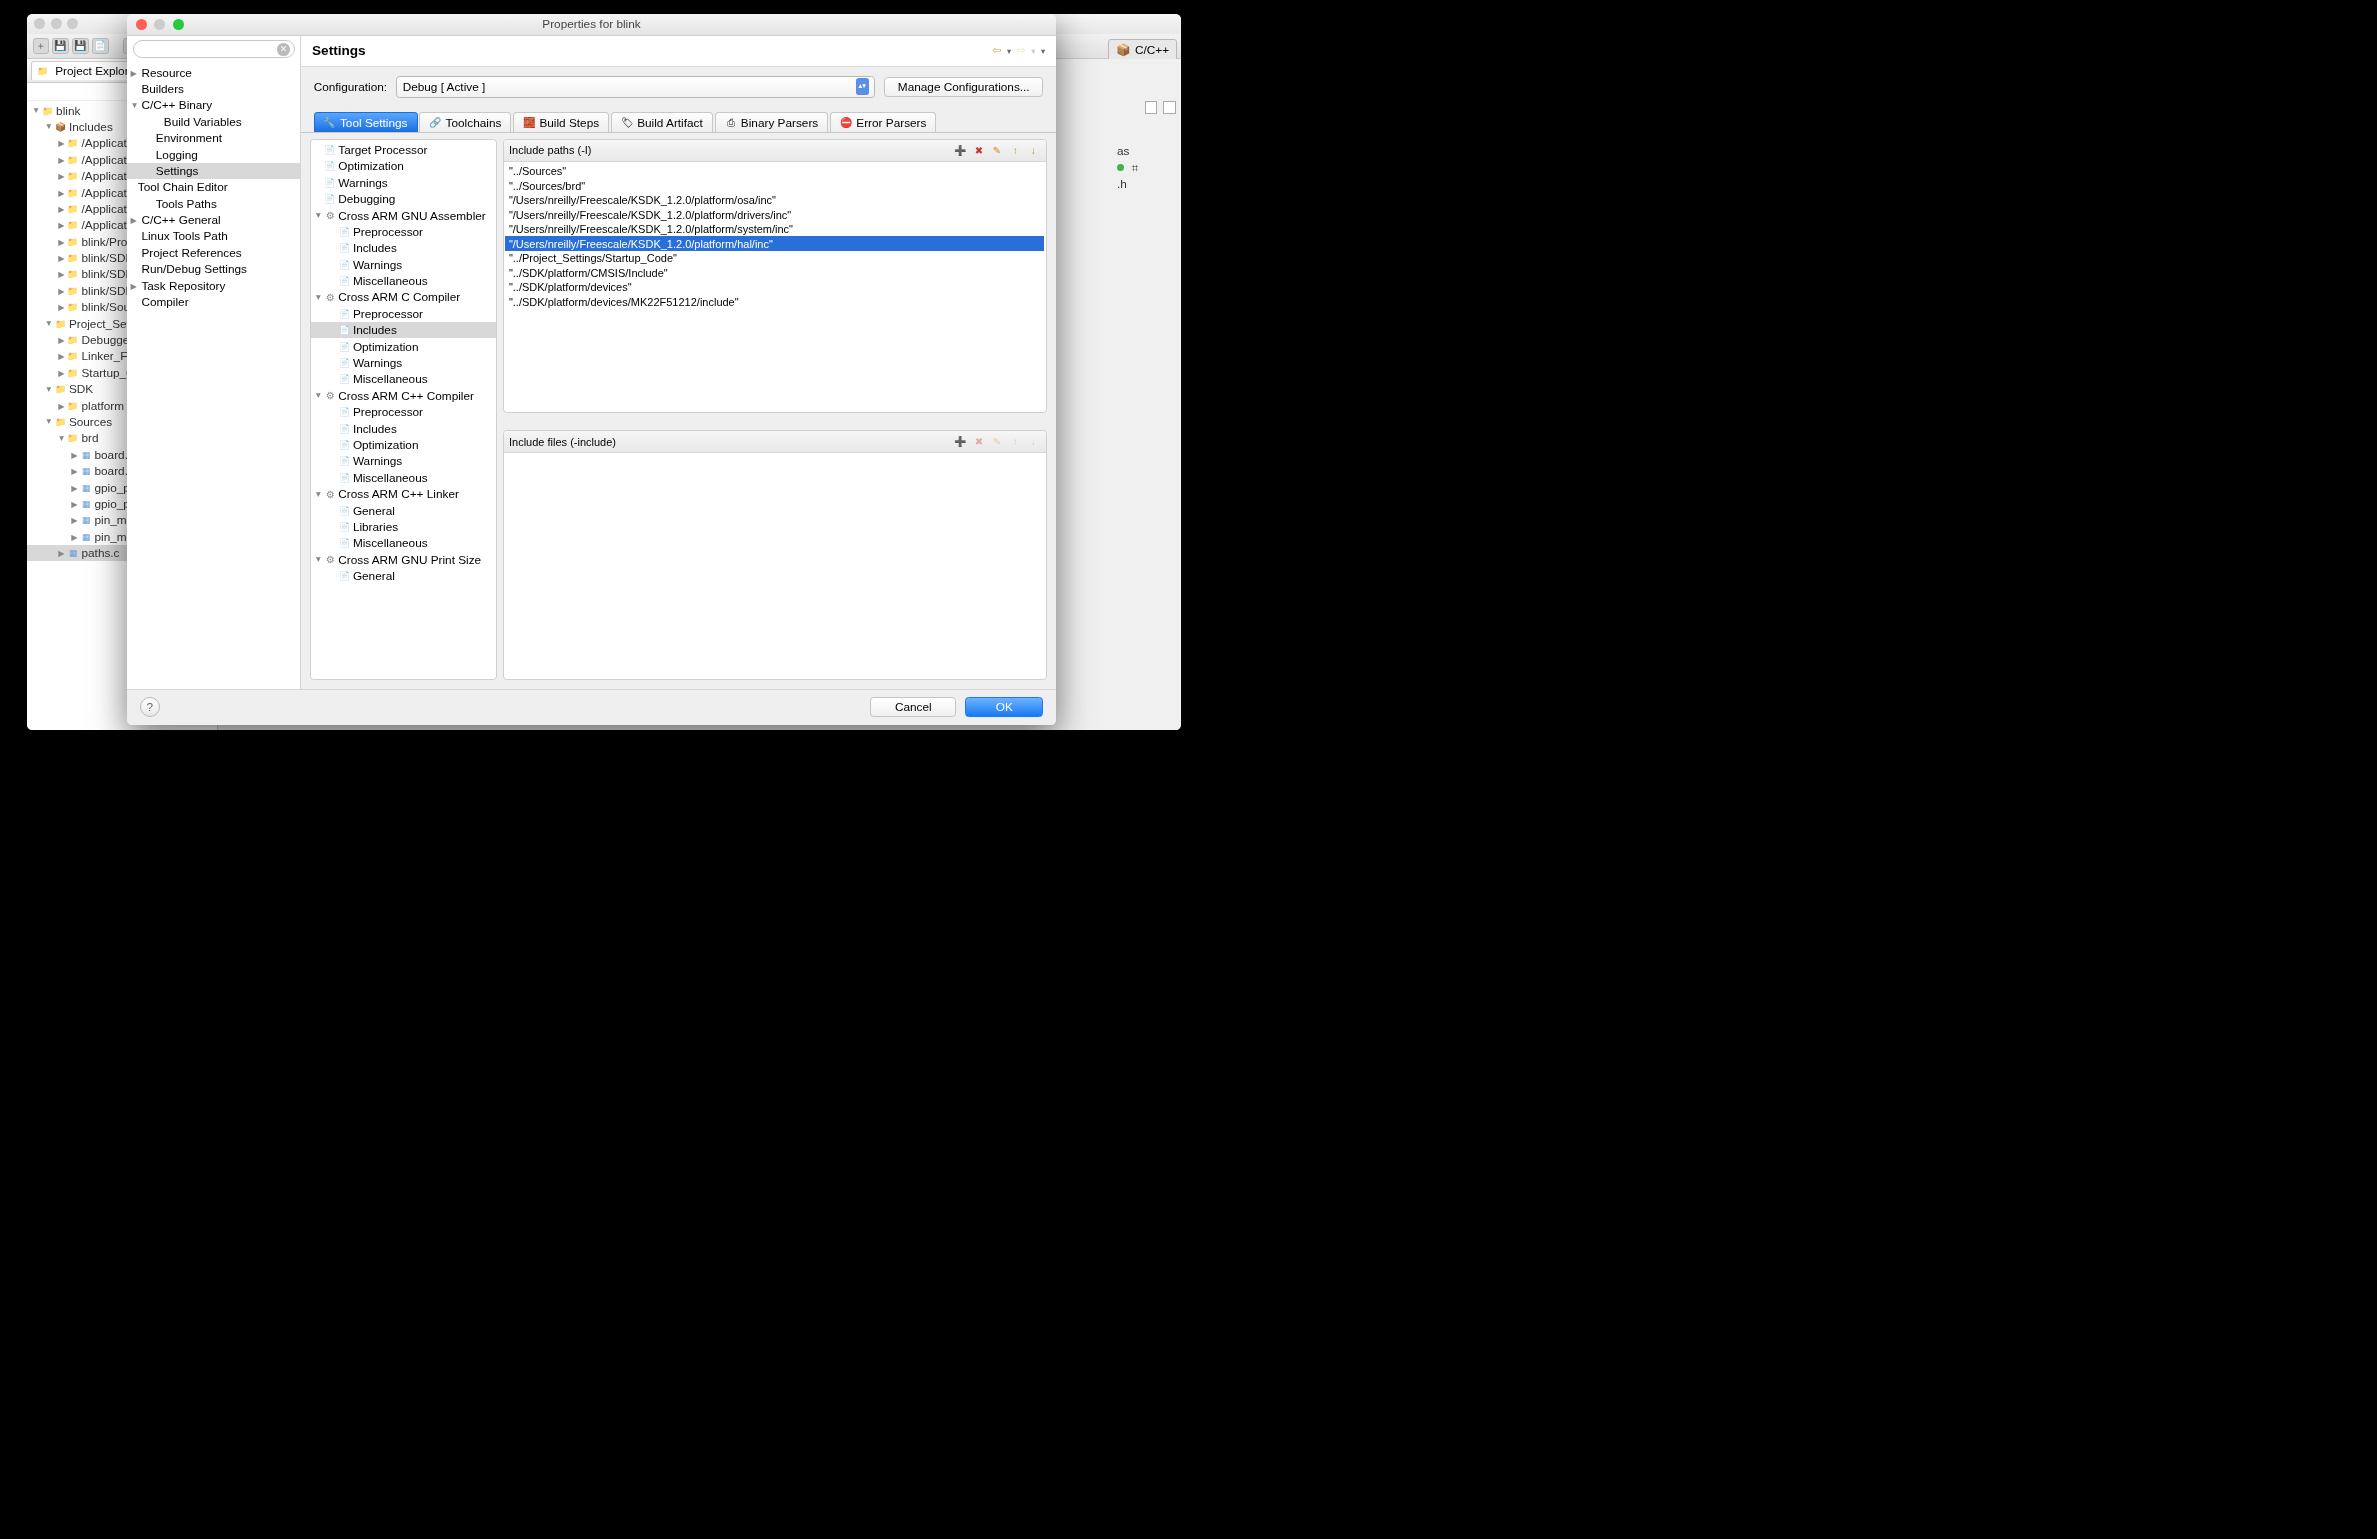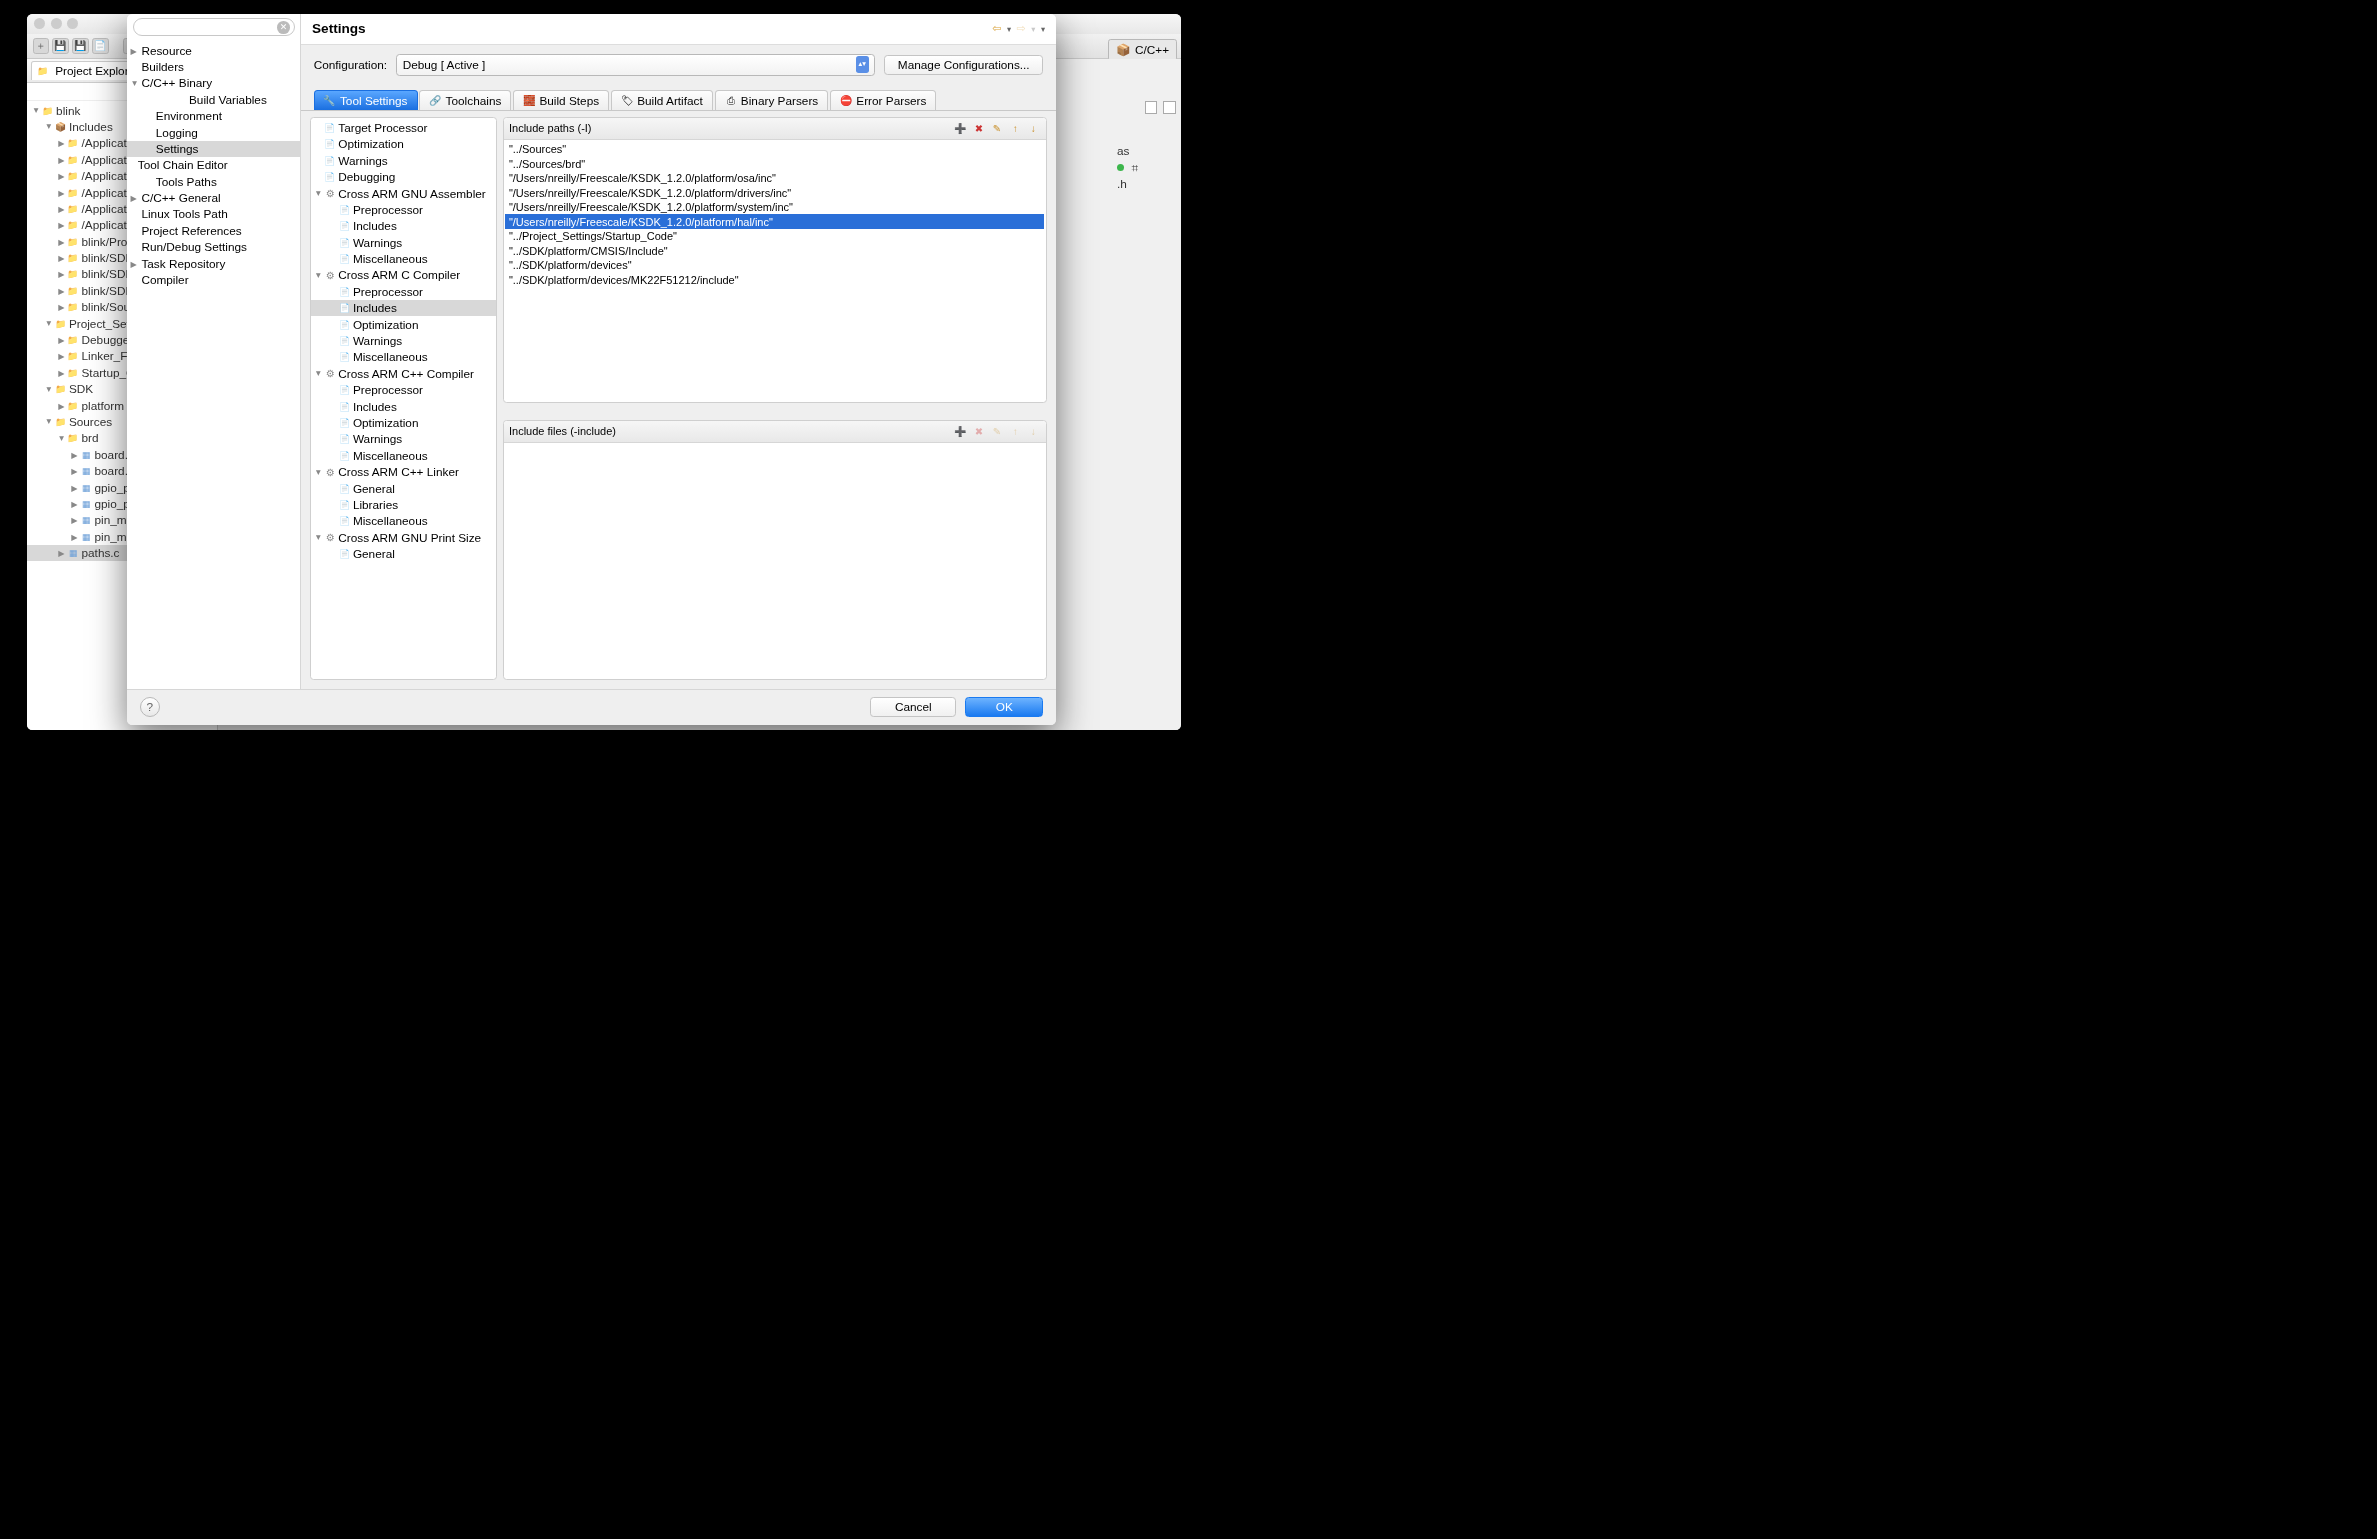--- a/index.html
+++ b/index.html
@@ -288,20 +288,28 @@
           </div>
         <div class="rs-item">
             <span>.h</span>
           </div>
       </div>
     </div>
   </div>
 </div>
 
 <div class="dialog">
+  <div class="dlg-titlebar">
+    <div class="traffic">
+      <div class="tbtn tred"></div>
+      <div class="tbtn tyel" style="background:#ccc;"></div>
+      <div class="tbtn tgrn"></div>
+    </div>
+    <div class="dlg-title">Properties for blink</div>
+  </div>
   <div class="dlg-body">
 
     <div class="nav-col">
       <div class="nav-search">
         <div class="nav-search-field">
           <span class="clear-x">✕</span>
         </div>
       </div>
       <div class="nav-tree" id="nav-tree">
           <div class="nav-row" style="padding-left: 3.6px;">
@@ -309,21 +317,21 @@
             <span class="nav-lbl">Resource</span>
           </div>
           <div class="nav-row" style="padding-left: 3.6px;">
             <span class="nav-tw"></span>
             <span class="nav-lbl">Builders</span>
           </div>
           <div class="nav-row" style="padding-left: 3.6px;">
             <span class="nav-tw">▼</span>
             <span class="nav-lbl">C/C++ Binary</span>
           </div>
-          <div class="nav-row" style="padding-left: 18px; justify-content: center;">
+          <div class="nav-row" style="padding-left: 26px;">
             <span class="nav-tw"></span>
             <span class="nav-lbl">Build Variables</span>
           </div>
           <div class="nav-row" style="padding-left: 18px;">
             <span class="nav-tw"></span>
             <span class="nav-lbl">Environment</span>
           </div>
           <div class="nav-row" style="padding-left: 18px;">
             <span class="nav-tw"></span>
             <span class="nav-lbl">Logging</span>

